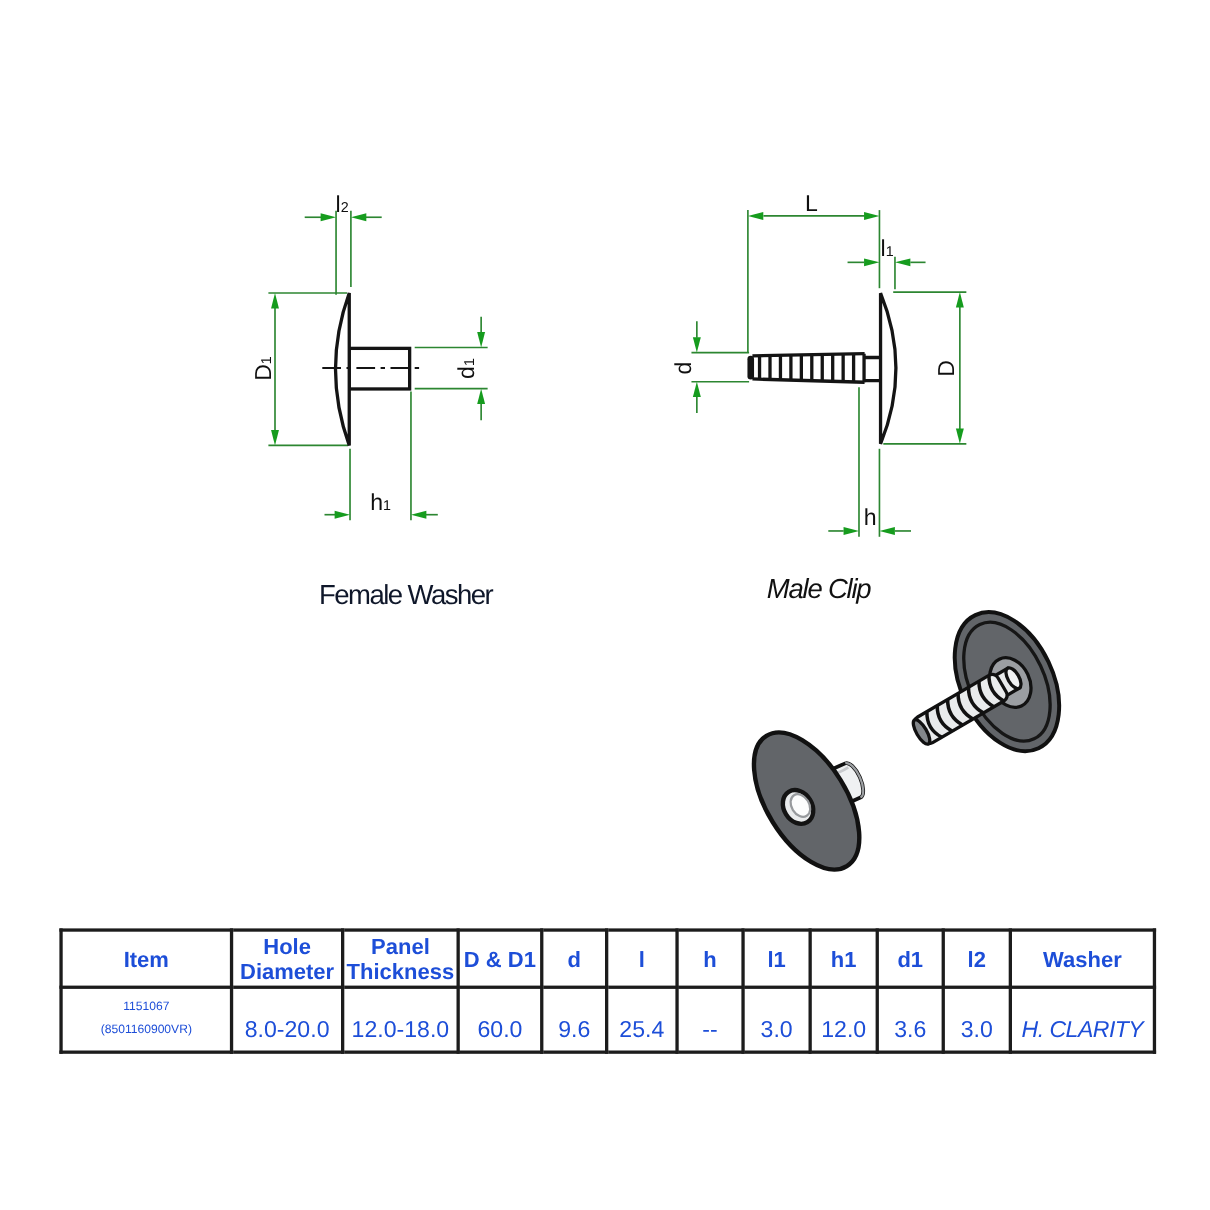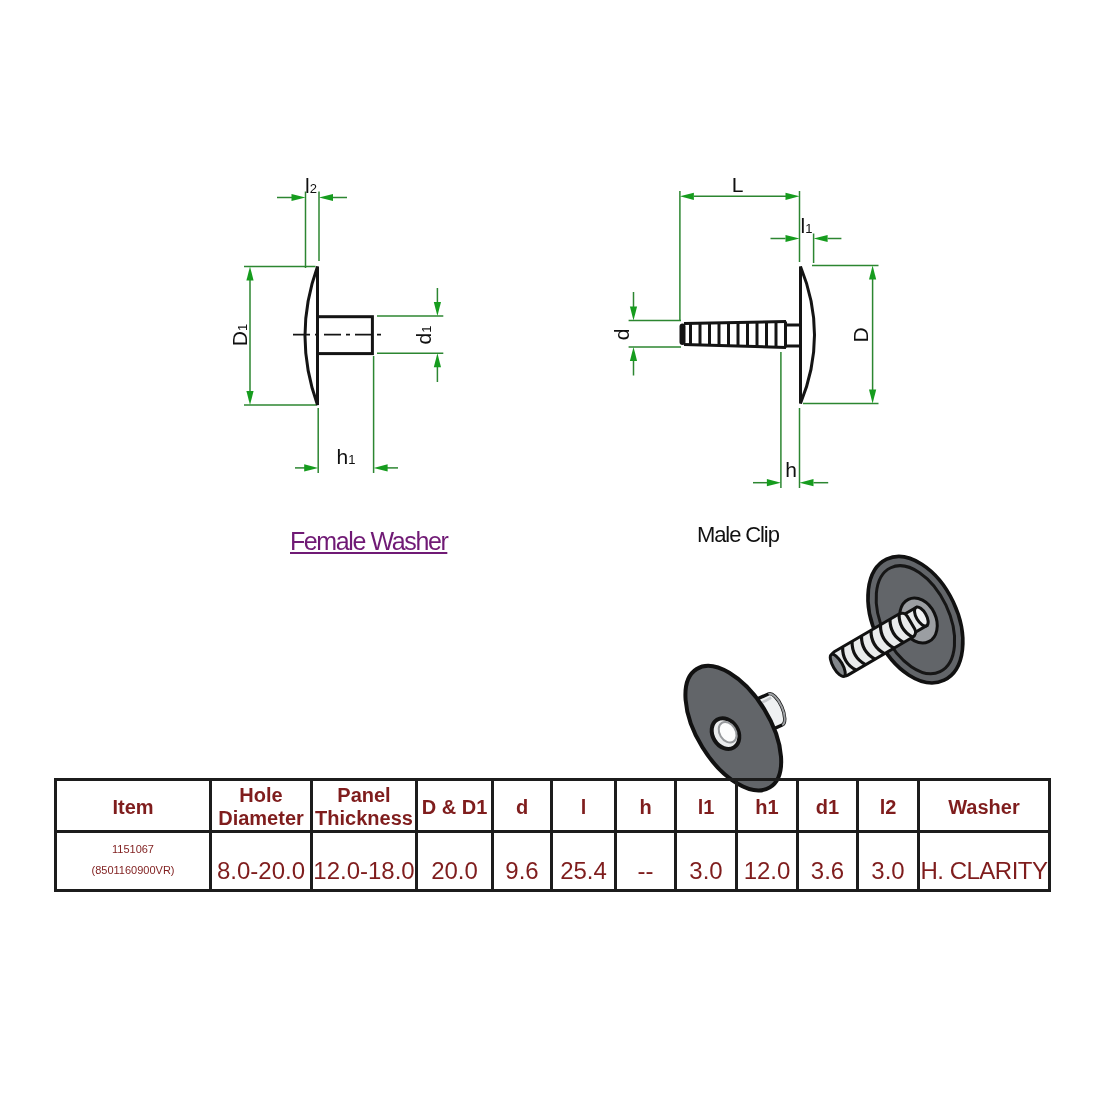--- a/index.html
+++ b/index.html
@@ -1,25 +1,25 @@
 <!DOCTYPE html>
 <html><head>
 <meta charset="utf-8">
 <style>
   html,body{margin:0;padding:0;background:#fff;width:1100px;height:1100px;overflow:hidden;}
   body{font-family:"Liberation Sans",sans-serif;position:relative;}
-  #cap1{position:absolute;left:290px;top:527px;font-size:25px;letter-spacing:-1.4px;color:#701a75;text-decoration:underline;}
-  #cap2{position:absolute;left:697px;top:522px;font-size:22px;letter-spacing:-1.1px;color:#111;}
-  table{position:absolute;left:54px;top:778px;border-collapse:collapse;table-layout:fixed;width:994px;color:#7f1d1d;}
+  #cap1{position:absolute;left:290px;top:527px;font-size:25px;letter-spacing:-1.4px;color:#0f172a;}
+  #cap2{position:absolute;left:697px;top:522px;font-size:25px;letter-spacing:-1.1px;color:#111;font-style:italic;}
+  table{position:absolute;left:54px;top:844px;border-collapse:collapse;table-layout:fixed;width:994px;color:#1d4ed8;}
   td,th{border:3px solid #1c1c1c;text-align:center;vertical-align:middle;padding:0;}
   th{font-size:20px;font-weight:bold;line-height:23px;height:44px;padding-top:3px;}
-  td{font-size:24px;line-height:21px;height:38px;padding-top:18px;}
+  td{font-size:21px;line-height:21px;height:38px;padding-top:18px;}
   td.item{font-size:11px;height:40px;padding:0;}
   td.item div{line-height:21px;margin-top:-3px;}
-  td.col{letter-spacing:-0.5px;}
+  td.col{letter-spacing:-0.5px;font-style:italic;}
 </style>
 </head>
 <body>
 <svg id="art" width="1100" height="1100" viewBox="0 0 1100 1100" style="position:absolute;left:0;top:0">
 
 <g id="fw">
  <g stroke="#2c8631" stroke-width="1.5" fill="none">
 
   <line x1="277" y1="197.5" x2="293" y2="197.5"></line>
   <line x1="331" y1="197.5" x2="347" y2="197.5"></line>
@@ -183,21 +183,21 @@
         <th>d1</th>
         <th>l2</th>
         <th>Washer</th>
       </tr>
 <tr>
         <td class="item">
           <div>1151067<br>(8501160900VR)</div>
         </td>
         <td>8.0-20.0</td>
         <td>12.0-18.0</td>
-        <td>20.0</td>
+        <td>60.0</td>
         <td>9.6</td>
         <td>25.4</td>
         <td>--</td>
         <td>3.0</td>
         <td>12.0</td>
         <td>3.6</td>
         <td>3.0</td>
         <td class="col">H. CLARITY</td>
       </tr>
 </tbody>

